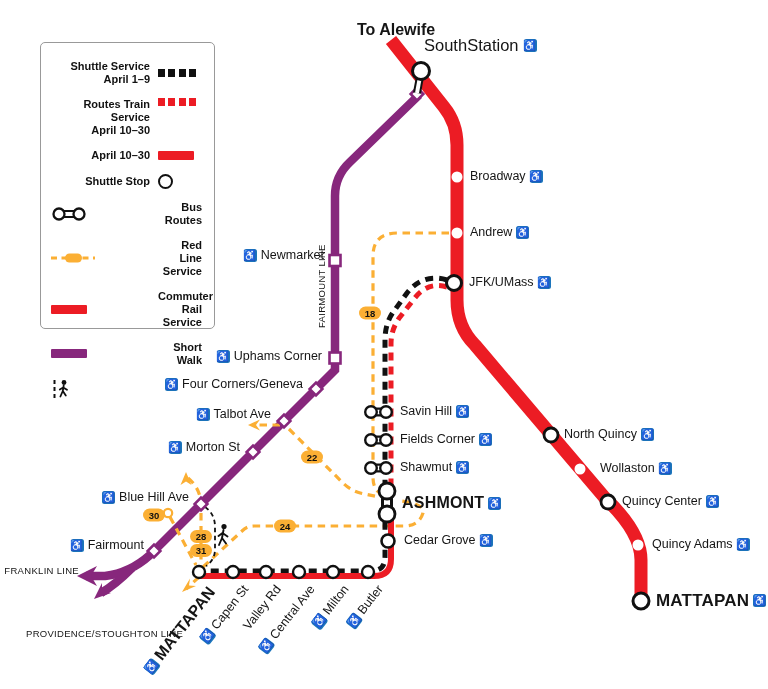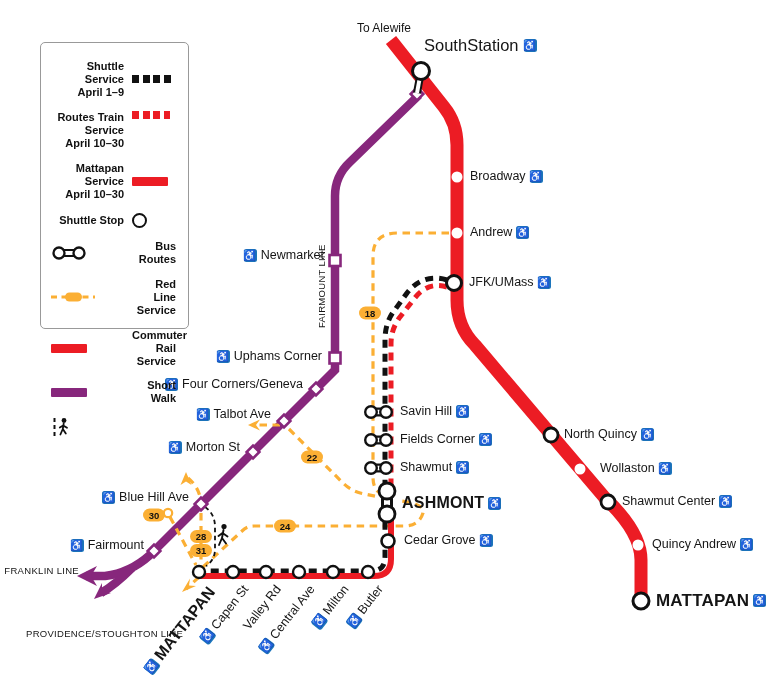--- a/index.html
+++ b/index.html
@@ -6,30 +6,30 @@
   body{width:768px;height:689px;font-family:"Liberation Sans",sans-serif;color:#111;}
   #map{position:relative;width:768px;height:689px;overflow:hidden;background:#fff;}
   #rails{position:absolute;left:0;top:0;}
   .lbl{position:absolute;display:flex;align-items:center;gap:4px;font-size:12.5px;
        line-height:1.05;white-space:nowrap;color:#151515;}
   .lbl .txt{display:inline-block;}
   .big{font-size:16.5px;}
   .term{font-weight:800;font-size:16px;letter-spacing:.2px;}
   .term2{font-weight:800;font-size:17px;letter-spacing:.2px;}
   .small{font-size:9.5px;letter-spacing:.3px;}
-  .boldsm{font-weight:400;font-size:12px;}
+  .boldsm{font-weight:700;font-size:16px;}
   .acc{width:13px;height:13px;border-radius:2.5px;background:var(--blue,#1C75BC);
        color:#fff;font-size:10.5px;line-height:13px;text-align:center;
        display:inline-block;flex:0 0 auto;}
   .rot{transform-origin:top right;transform:rotate(-52deg);}
   .vert{transform:rotate(-90deg);width:84px;text-align:center;}
   .stack{display:flex;flex-direction:row;}
   .row{display:flex;align-items:center;gap:5px;}
   
-  #legend{position:absolute;left:40px;top:42px;width:149px;height:287px;box-sizing:border-box;
+  #legend{position:absolute;left:40px;top:42px;width:175px;height:287px;box-sizing:border-box;
           background:#fff;border:1.6px solid #999;border-radius:5px;padding:17px 12px 10px 10px;
           display:grid;grid-template-columns:1fr 44px;column-gap:8px;row-gap:12px;
           align-items:center;z-index:5;}
   .leg-label{font-size:11px;font-weight:700;text-align:right;line-height:1.18;}
   .leg-swatch{display:flex;align-items:center;justify-content:flex-start;}
   .sw-dash-black{width:42px;height:8px;background:repeating-linear-gradient(90deg,#111 0 7px,transparent 7px 10.5px);}
   .sw-dash-red{width:38px;height:8px;background:repeating-linear-gradient(90deg,var(--red,#EC1C24) 0 7px,transparent 7px 10.5px);}
   .sw-bar-red{width:36px;height:9px;background:var(--red,#EC1C24);border-radius:1px;}
   .sw-bar-purple{width:36px;height:9px;background:var(--purple,#87277C);border-radius:1px;}
   .sw-circle{width:11px;height:11px;border:2.6px solid #111;border-radius:50%;background:#fff;}
@@ -259,25 +259,25 @@
 
 <div class="lbl" style="left:564px;top:428px;">
   <span class="txt">North Quincy</span>
       <span class="acc">♿</span>
 </div>
 <div class="lbl" style="left:594px;top:462px;margin-left:6px;">
   <span class="txt">Wollaston</span>
       <span class="acc">♿</span>
 </div>
 <div class="lbl" style="left:622px;top:495px;">
-  <span class="txt">Shawmut Center</span>
+  <span class="txt">Quincy Center</span>
       <span class="acc">♿</span>
 </div>
 <div class="lbl" style="left:652px;top:538px;">
-  <span class="txt">Quincy Andrew</span>
+  <span class="txt">Quincy Adams</span>
       <span class="acc">♿</span>
 </div>
 <div class="lbl term2" style="left:656px;top:592px;">
   <span class="txt">MATTAPAN</span>
       <span class="acc">♿</span>
 </div>
 
 <div class="lbl rot term" style="right:562px;top:584px;">
   <span class="acc">♿</span>
       <span class="txt">MATTAPAN</span>
@@ -314,21 +314,20 @@
   <div class="leg-label">
     <div>Routes Train</div>
         <div>Service</div>
         <div>April 10–30</div>
   </div>
   <div class="leg-swatch" style="align-self:start;">
         <div class="sw-dash-red"></div>
       </div>
 
   <div class="leg-label">
-    <div>Mattapan Service</div>
         <div>April 10–30</div>
   </div>
   <div class="leg-swatch">
         <div class="sw-bar-red"></div>
       </div>
 
   <div class="leg-label">
     <div>Shuttle Stop</div>
   </div>
   <div class="leg-swatch">

